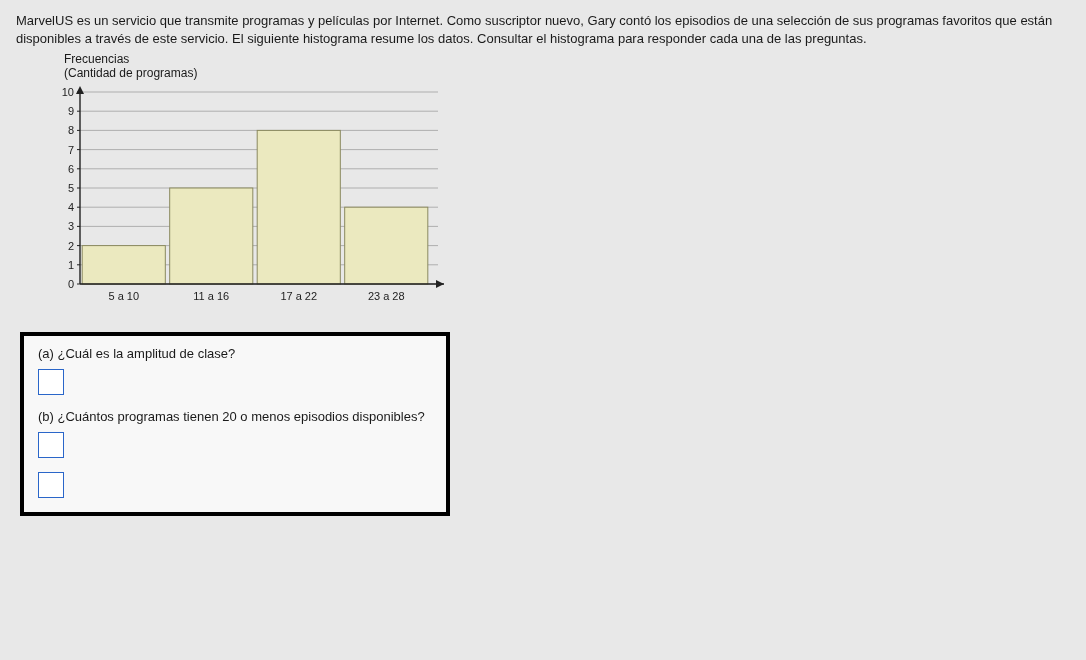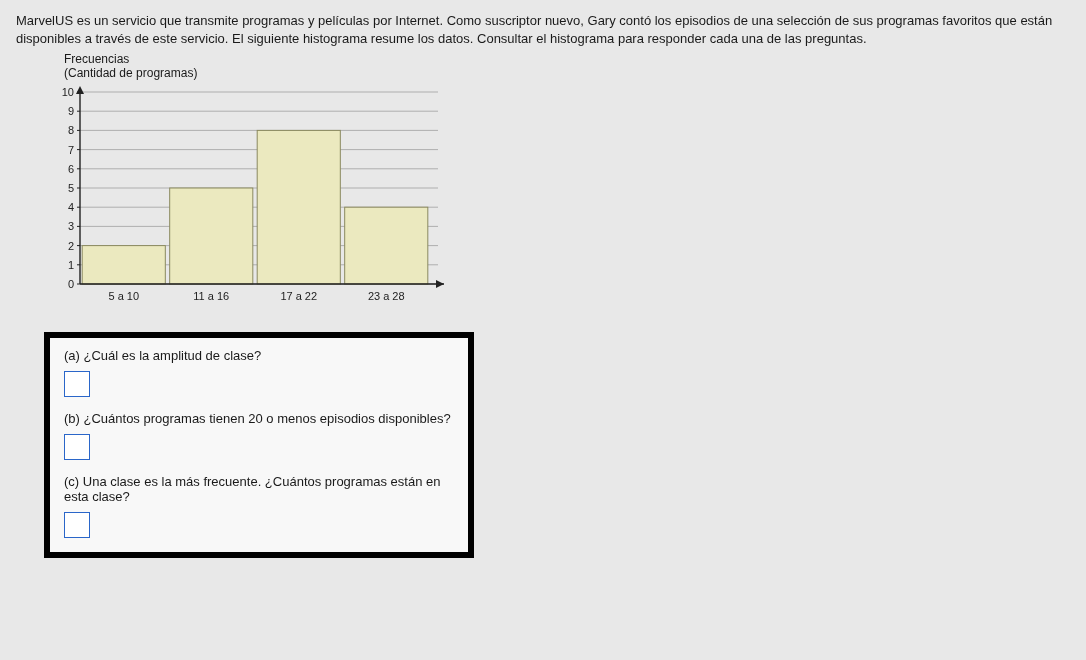--- a/index.html
+++ b/index.html
@@ -12,24 +12,24 @@
     background: #e8e8e8;
     width: 1086px;
     height: 660px;
   }
   .question-text { line-height: 1.4; margin-bottom: 4px; }
   .chart-labels { margin-left: 48px; font-size: 12px; margin-bottom: 4px; }
   .chart-wrap { position: relative; margin-left: 24px; margin-bottom: 18px; }
   .chart-svg { display: block; }
   .x-axis-title { font-size: 12px; text-align: center; width: 360px; margin-left: 40px; margin-top: 4px; }
   .questions-box {
-    border: 6px solid #000000;
+    border: 4px solid #000000;
     background: #f8f8f8;
     width: 430px;
-    margin-left: 28px;
+    margin-left: 4px;
     padding: 10px 14px 14px 14px;
   }
   .q-item { margin-bottom: 14px; font-size: 13px; }
   .q-item:last-child { margin-bottom: 0; }
   .answer-input {
     width: 26px;
     height: 26px;
     border: 1px solid #2a66c9;
     background: #fff;
     margin-top: 8px;
@@ -98,16 +98,15 @@
 <div class="questions-box">
   <div class="q-item">
     <div>(a) ¿Cuál es la amplitud de clase?</div>
     <div class="answer-input"></div>
   </div>
   <div class="q-item">
     <div>(b) ¿Cuántos programas tienen 20 o menos episodios disponibles?</div>
     <div class="answer-input"></div>
   </div>
   <div class="q-item">
-    <div>(c) Una clase es la más frecuente. ¿Cuántos programas están en esta clase?</div>
     <div class="answer-input"></div>
   </div>
 </div>
 
 </body></html>

